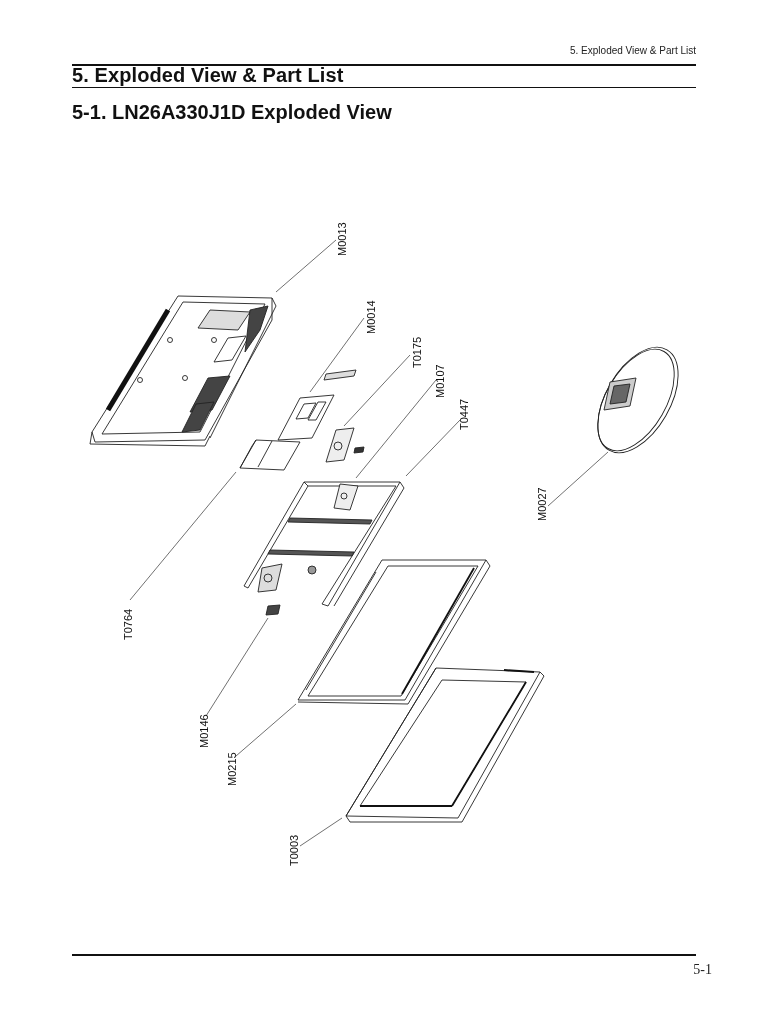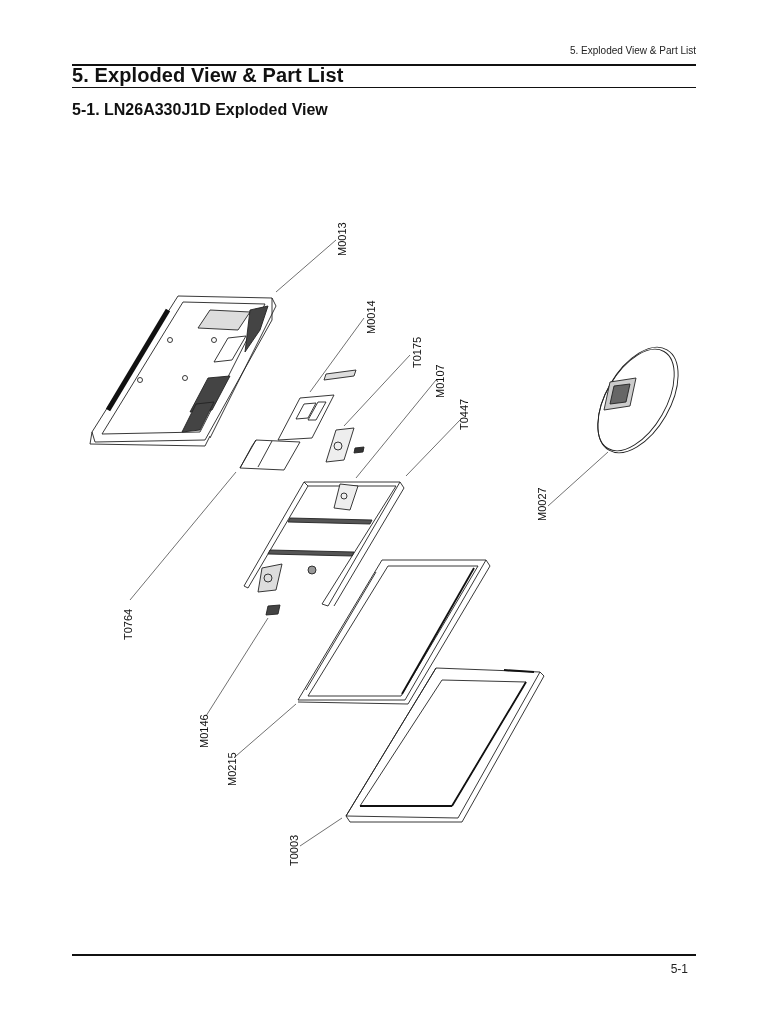--- a/index.html
+++ b/index.html
@@ -1,25 +1,25 @@
 <!DOCTYPE html>
 <html><head>
   <meta charset="utf-8">
   <style>
     html, body { margin: 0; padding: 0; background: #ffffff; }
     body { width: 768px; height: 1024px; position: relative; overflow: hidden; font-family: "Liberation Sans", sans-serif; color: #111; }
     .running-header { position: absolute; right: 72px; top: 45px; font-size: 10px; color: #222; }
     .rule-top { position: absolute; left: 72px; right: 72px; top: 64px; border-top: 2px solid #111; }
     .chapter-title { position: absolute; left: 72px; top: 64px; font-size: 20px; font-weight: bold; letter-spacing: 0.1px; }
     .rule-sub { position: absolute; left: 72px; right: 72px; top: 87px; border-top: 1px solid #111; }
-    .section-title { position: absolute; left: 72px; top: 101px; font-size: 16px; font-weight: bold; }
+    .section-title { position: absolute; left: 72px; top: 101px; font-size: 20px; font-weight: bold; }
     .diagram { position: absolute; left: 0; top: 0; width: 768px; height: 1024px; }
     .diagram text { font-family: "Liberation Sans", sans-serif; font-size: 11px; fill: #111; }
     .rule-bottom { position: absolute; left: 72px; right: 72px; top: 954px; border-top: 2px solid #111; }
-    .page-number { position: absolute; right: 80px; top: 962px; font-size: 12px; color: #222; }
+    .page-number { position: absolute; right: 56px; top: 962px; font-size: 14px; color: #222; font-family: Liberation Serif, serif; }
   </style>
 </head>
 <body>
 
 <div class="running-header">5. Exploded View &amp; Part List</div>
 <div class="rule-top"></div>
 <div class="chapter-title">5. Exploded View &amp; Part List</div>
 <div class="rule-sub"></div>
 <div class="section-title">5-1. LN26A330J1D Exploded View</div>
 

